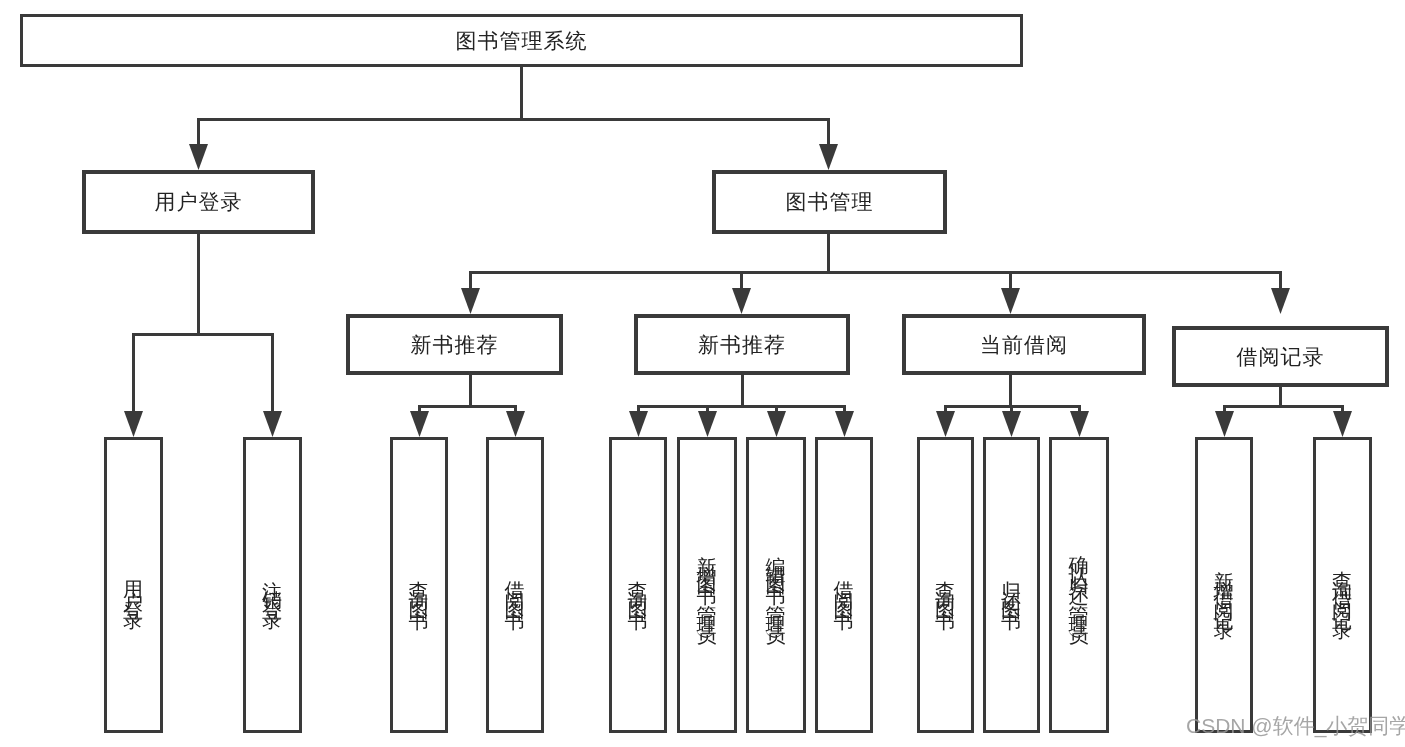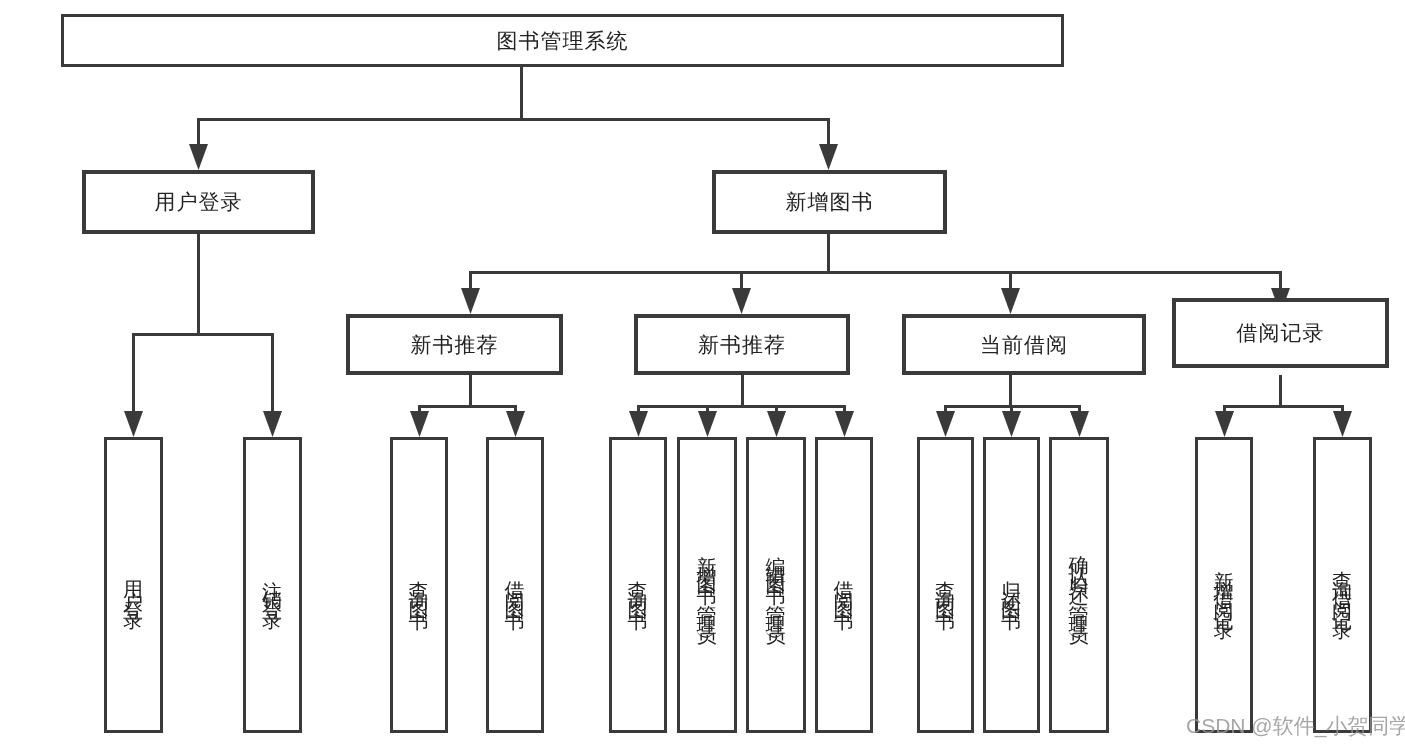--- a/index.html
+++ b/index.html
@@ -6,21 +6,21 @@
   .stage{
     position:relative;width:1405px;height:747px;background:#ffffff;
     font-family:"Liberation Sans",sans-serif;color:#232323;overflow:hidden;
   }
   .connectors{position:absolute;left:0;top:0;width:1405px;height:747px;pointer-events:none;}
   .box{
     position:absolute;background:#ffffff;border:3px solid #3a3a3a;box-sizing:border-box;
     display:flex;align-items:center;justify-content:center;z-index:2;
   }
   .lvl{border-width:4px;}
-  .root-box{border-width:3px;margin-left:41px;}
+  .root-box{border-width:3px;}
   .hlabel{font-size:21px;letter-spacing:1px;white-space:nowrap;}
   .leaf{border-width:3px;}
   .vlabel{
     writing-mode:vertical-rl;text-orientation:mixed;
     font-size:20px;letter-spacing:10px;line-height:1.1;white-space:nowrap;
   }
   .watermark{
     position:absolute;left:1186px;top:712px;z-index:3;
     font-size:21px;color:rgba(150,150,150,0.85);white-space:nowrap;
   }
@@ -81,33 +81,33 @@
   </svg>
 
   <div class="box root-box" style="left:20px;top:14px;width:1003px;height:53px">
     <span class="hlabel">图书管理系统</span>
   </div>
 
   <div class="box lvl" style="left:82px;top:170px;width:233px;height:64px">
     <span class="hlabel">用户登录</span>
   </div>
   <div class="box lvl" style="left:712px;top:170px;width:235px;height:64px">
-    <span class="hlabel">新增图书</span>
+    <span class="hlabel">图书管理</span>
   </div>
 
   <div class="box lvl" style="left:346px;top:314px;width:217px;height:61px">
     <span class="hlabel">新书推荐</span>
   </div>
   <div class="box lvl" style="left:634px;top:314px;width:216px;height:61px">
     <span class="hlabel">新书推荐</span>
   </div>
   <div class="box lvl" style="left:902px;top:314px;width:244px;height:61px">
     <span class="hlabel">当前借阅</span>
   </div>
-  <div class="box lvl" style="left:1172px;top:298px;width:217px;height:70px">
+  <div class="box lvl" style="left:1172px;top:326px;width:217px;height:61px">
     <span class="hlabel">借阅记录</span>
   </div>
 
   <div class="box leaf" style="left:104px;top:437px;width:59px;height:296px">
     <span class="vlabel">用户登录</span>
   </div>
   <div class="box leaf" style="left:243px;top:437px;width:59px;height:296px">
     <span class="vlabel">注销登录</span>
   </div>
 

